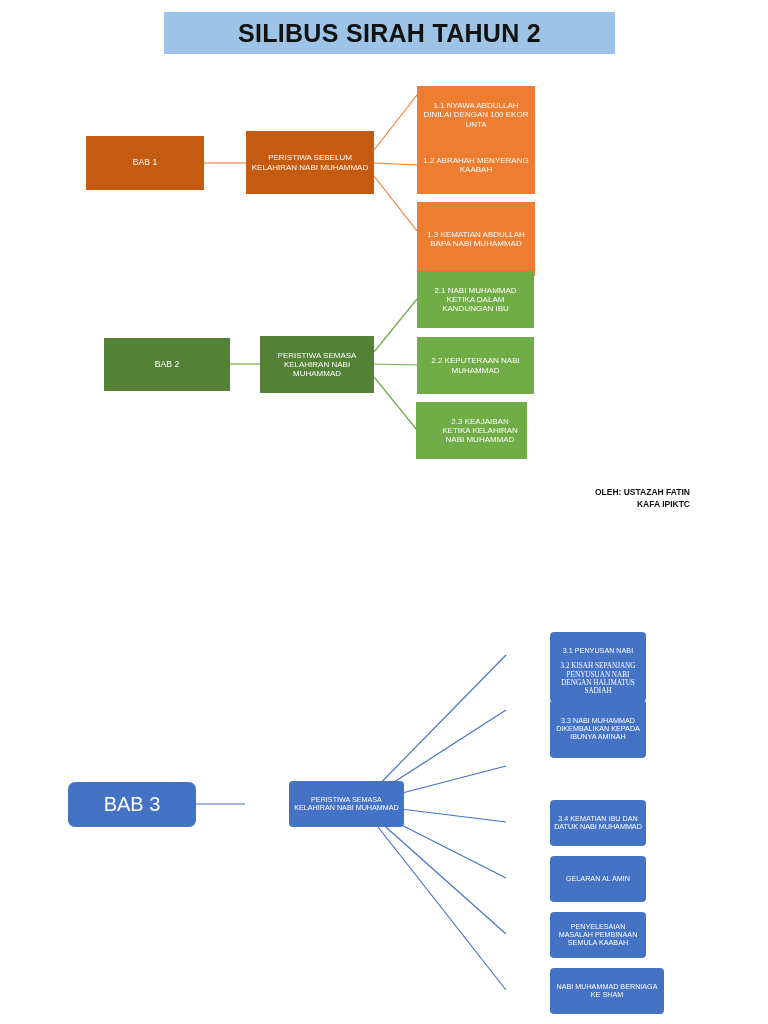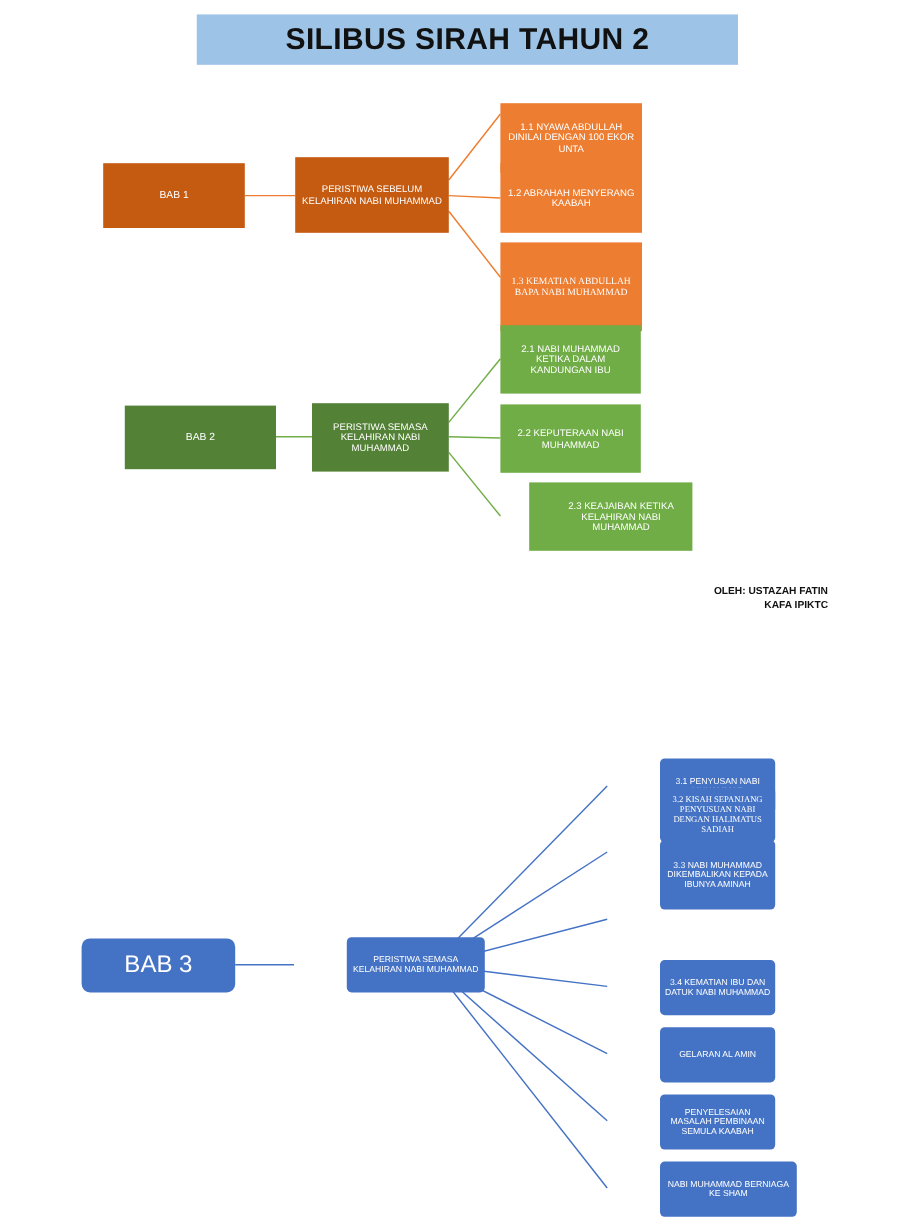--- a/index.html
+++ b/index.html
@@ -106,29 +106,29 @@
     <line x1="360" y1="804" x2="506" y2="934" stroke="#4472c4" stroke-width="1.2"></line>
     <line x1="360" y1="804" x2="506" y2="990" stroke="#4472c4" stroke-width="1.2"></line>
   </svg>
 
   <div class="node c-orange-dark fs-85" style="left:86px; top:136px; width:118px; height:54px;">BAB 1</div>
 
   <div class="node c-orange-dark fs-8" style="left:246px; top:131px; width:128px; height:63px;">PERISTIWA SEBELUM KELAHIRAN NABI MUHAMMAD</div>
 
   <div class="node c-orange fs-8" style="left:417px; top:66px; width:118px; height:58px;margin-top:20px;">1.1 NYAWA ABDULLAH DINILAI DENGAN 100 EKOR UNTA</div>
   <div class="node c-orange fs-8" style="left:417px; top:136px; width:118px; height:58px;">1.2 ABRAHAH MENYERANG KAABAH</div>
-  <div class="node c-orange fs-8" style="left:417px; top:202px; width:118px; height:74px;font-family:Liberation Serif, serif;">1.3 KEMATIAN ABDULLAH BAPA NABI MUHAMMAD</div>
+  <div class="node c-orange fs-8" style="left:417px; top:202px; width:118px; height:74px;">1.3 KEMATIAN ABDULLAH BAPA NABI MUHAMMAD</div>
 
   <div class="node c-green-dark fs-85" style="left:104px; top:338px; width:126px; height:53px;">BAB 2</div>
 
   <div class="node c-green-dark fs-8" style="left:260px; top:336px; width:114px; height:57px;">PERISTIWA SEMASA KELAHIRAN NABI MUHAMMAD</div>
 
   <div class="node c-green fs-8" style="left:417px; top:271px; width:117px; height:57px;">2.1 NABI MUHAMMAD KETIKA DALAM KANDUNGAN IBU</div>
   <div class="node c-green fs-8" style="left:417px; top:337px; width:117px; height:57px;">2.2 KEPUTERAAN NABI MUHAMMAD</div>
-  <div class="node c-green fs-8" style="left:441px; top:402px; width:136px; height:57px;padding-left:21px;">2.3 KEAJAIBAN KETIKA KELAHIRAN NABI MUHAMMAD</div>
+  <div class="node c-green fs-8" style="left:416px; top:402px; width:111px; height:57px;padding-left:21px;">2.3 KEAJAIBAN KETIKA KELAHIRAN NABI MUHAMMAD</div>
 
   <div class="credit">
     <div>OLEH: USTAZAH FATIN</div>
     <div>KAFA IPIKTC</div>
   </div>
 
   <div class="node c-blue-dark fs-20" style="left:68px; top:782px; width:128px; height:45px;">BAB 3</div>
 
   <div class="node c-blue fs-7 rounded-sm" style="left:245px; top:781px; width:115px; height:46px;">PERISTIWA SEMASA KELAHIRAN NABI MUHAMMAD</div>
 

